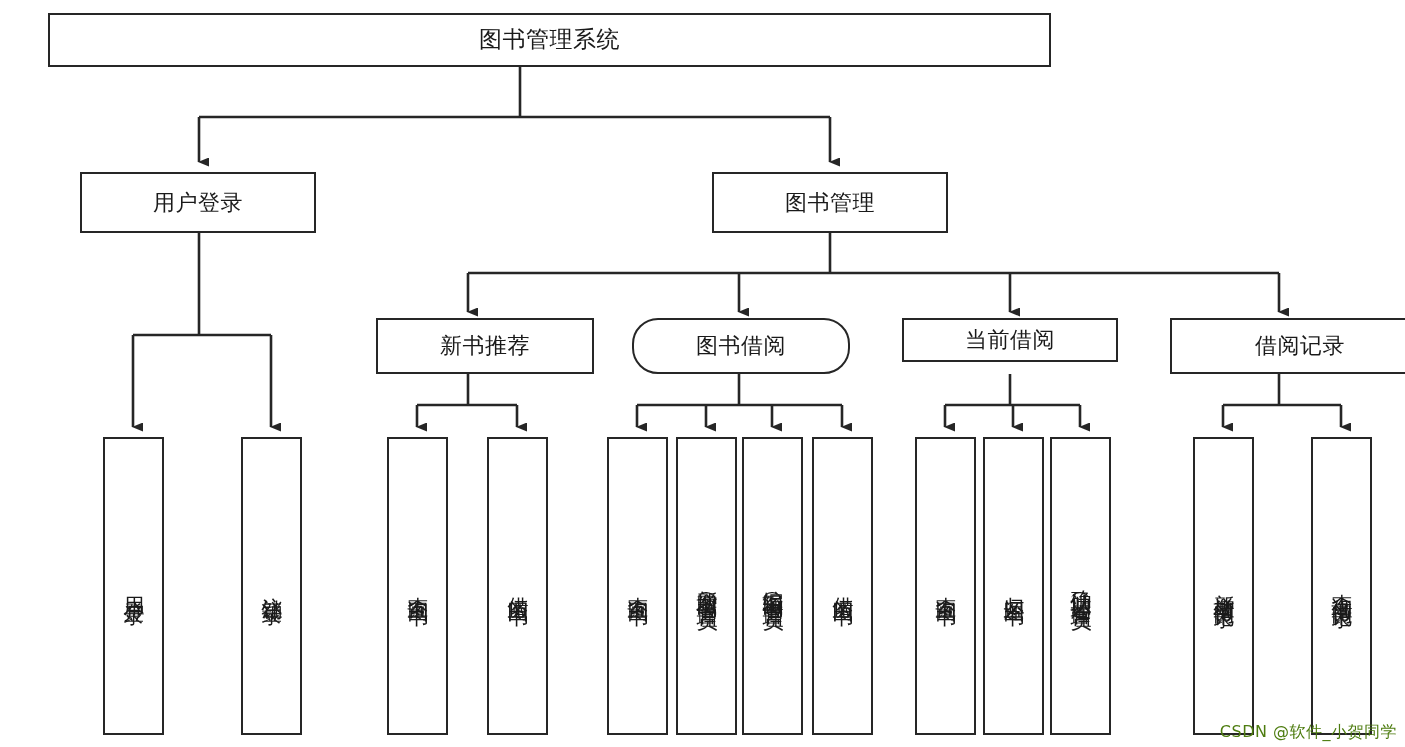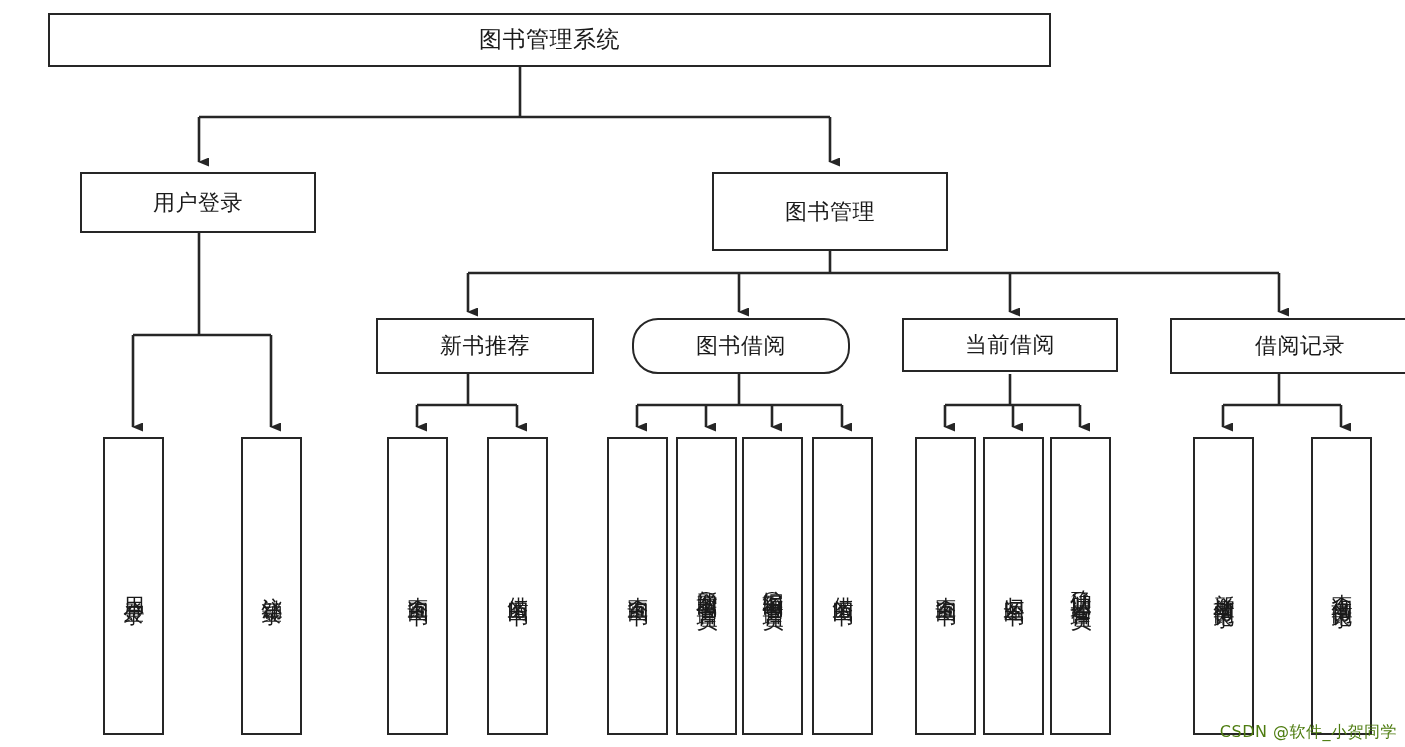--- a/index.html
+++ b/index.html
@@ -137,31 +137,31 @@
     </g>
   </svg>
 
   <div class="node horiz root" style="left:20px; top:13px; width:1003px; height:54px;margin-left:28px;">
     <span class="node-label">图书管理系统</span>
   </div>
 
   <div class="node horiz" style="left:80px; top:172px; width:236px; height:61px;">
     <span class="node-label">用户登录</span>
   </div>
-  <div class="node horiz" style="left:712px; top:172px; width:236px; height:79px;">
+  <div class="node horiz" style="left:712px; top:172px; width:236px; height:61px;">
     <span class="node-label">图书管理</span>
   </div>
 
   <div class="node horiz" style="left:360px; top:318px; width:218px; height:56px;margin-left:16px;">
     <span class="node-label">新书推荐</span>
   </div>
   <div class="node horiz" style="left:632px; top:318px; width:218px; height:56px;border-radius:26px;">
     <span class="node-label">图书借阅</span>
   </div>
-  <div class="node horiz" style="left:902px; top:318px; width:216px; height:54px;">
+  <div class="node horiz" style="left:902px; top:318px; width:216px; height:44px;">
     <span class="node-label">当前借阅</span>
   </div>
   <div class="node horiz" style="left:1170px; top:318px; width:260px; height:56px;">
     <span class="node-label">借阅记录</span>
   </div>
 
   <div class="node vert" style="left:103px; top:437px; width:61px; height:298px;">
     <span class="node-label">用户登录</span>
   </div>
   <div class="node vert" style="left:241px; top:437px; width:61px; height:298px;">

